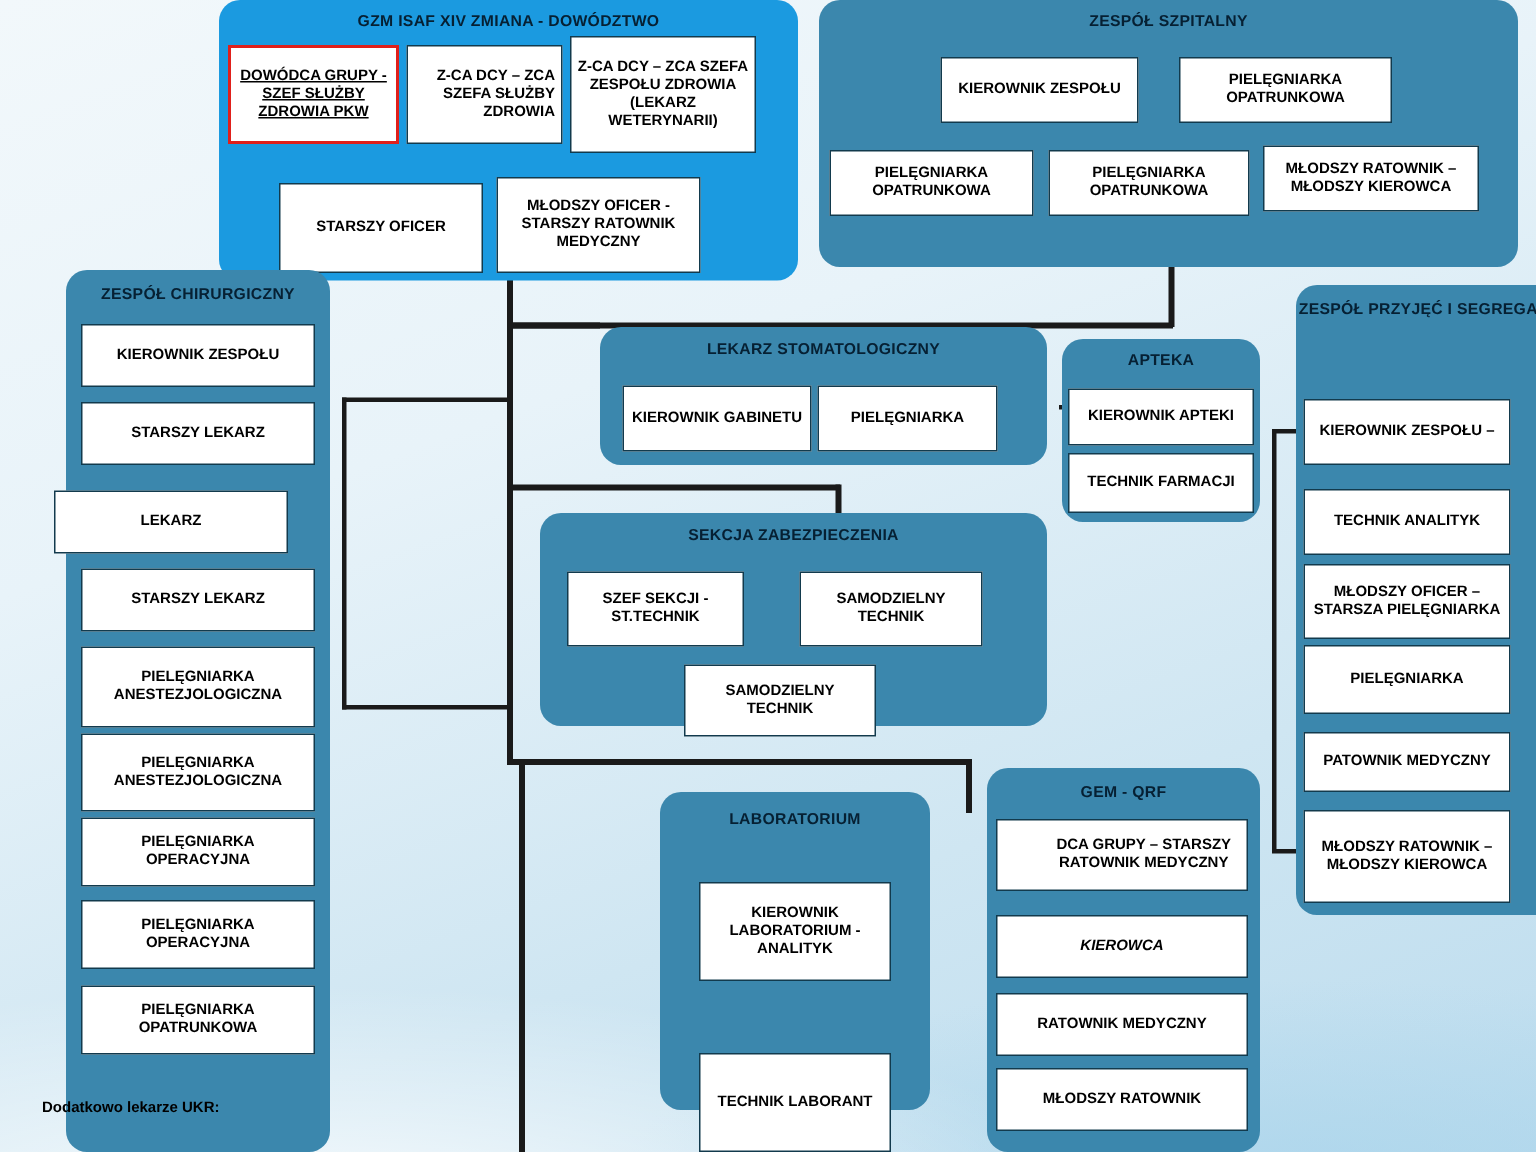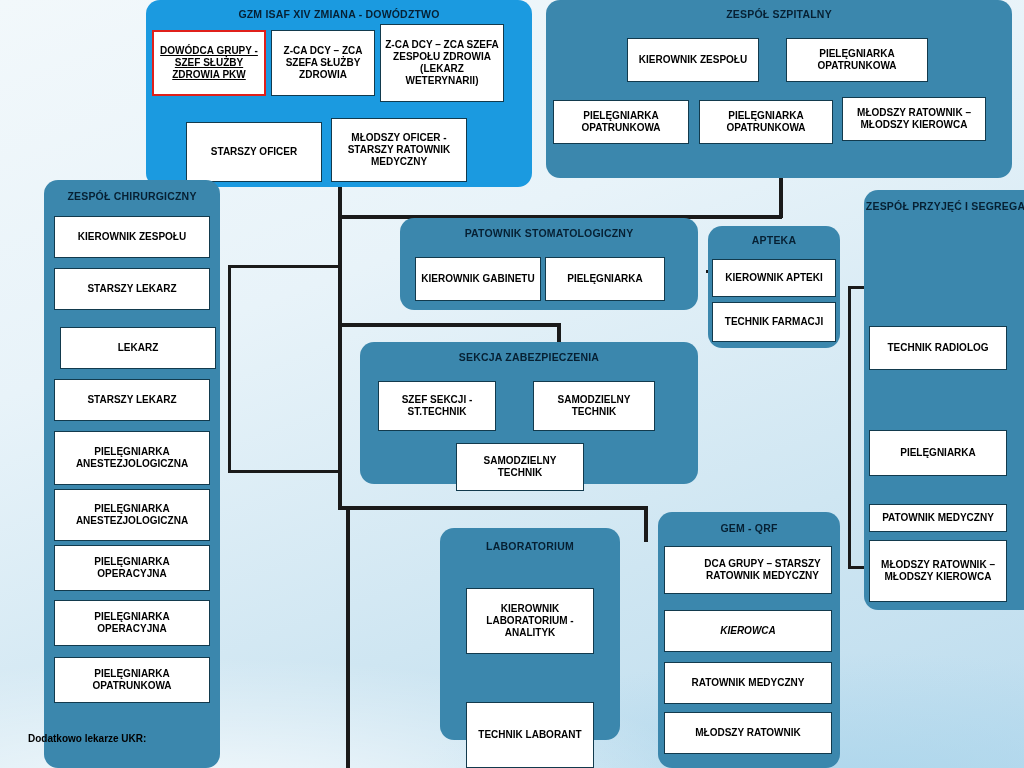--- a/index.html
+++ b/index.html
@@ -98,65 +98,67 @@
   <div class="line" style="left:706px; top:270px; width:10px; height:3px;"></div>
   <div class="line" style="left:848px; top:286px; width:18px; height:3px;"></div>
   <div class="line" style="left:848px; top:286px; width:3px; height:282px;"></div>
   <div class="line" style="left:848px; top:566px; width:18px; height:3px;"></div>
   <div class="line" style="left:346px; top:506px; width:4px; height:262px;"></div>
 
   <div class="grp blue-hi" style="left:146px; top:0px; width:386px; height:187px;">
     <div class="grp-title">GZM ISAF XIV ZMIANA  - DOWÓDZTWO</div>
   </div>
   <div class="node red" style="left:152px; top:30px; width:114px; height:66px;text-decoration:underline;">DOWÓDCA GRUPY - SZEF SŁUŻBY ZDROWIA PKW</div>
-  <div class="node" style="left:271px; top:30px; width:104px; height:66px;">Z-CA DCY – ZCA SZEFA SŁUŻBY ZDROWIA</div>
+  <div class="node" style="left:271px; top:30px; width:104px; height:66px;text-align:right;">Z-CA DCY – ZCA SZEFA SŁUŻBY ZDROWIA</div>
   <div class="node" style="left:380px; top:24px; width:124px; height:78px;">Z-CA DCY – ZCA SZEFA ZESPOŁU ZDROWIA (LEKARZ WETERYNARII)</div>
   <div class="node" style="left:186px; top:122px; width:136px; height:60px;">STARSZY OFICER</div>
   <div class="node" style="left:331px; top:118px; width:136px; height:64px;">MŁODSZY OFICER - STARSZY RATOWNIK MEDYCZNY</div>
 
   <div class="grp" style="left:546px; top:0px; width:466px; height:178px;">
     <div class="grp-title">ZESPÓŁ SZPITALNY</div>
   </div>
   <div class="node" style="left:627px; top:38px; width:132px; height:44px;">KIEROWNIK ZESPOŁU</div>
   <div class="node" style="left:786px; top:38px; width:142px; height:44px;">PIELĘGNIARKA OPATRUNKOWA</div>
   <div class="node" style="left:553px; top:100px; width:136px; height:44px;">PIELĘGNIARKA OPATRUNKOWA</div>
   <div class="node" style="left:699px; top:100px; width:134px; height:44px;">PIELĘGNIARKA OPATRUNKOWA</div>
   <div class="node" style="left:842px; top:97px; width:144px; height:44px;">MŁODSZY RATOWNIK – MŁODSZY KIEROWCA</div>
 
   <div class="grp" style="left:44px; top:180px; width:176px; height:588px;">
     <div class="grp-title" style="padding-top:10px;">ZESPÓŁ CHIRURGICZNY</div>
   </div>
   <div class="node" style="left:54px; top:216px; width:156px; height:42px;">KIEROWNIK ZESPOŁU</div>
   <div class="node" style="left:54px; top:268px; width:156px; height:42px;">STARSZY LEKARZ</div>
-  <div class="node" style="left:60px; top:327px; width:156px; height:42px;">LEKARZ</div>
+  <div class="node" style="left:36px; top:327px; width:156px; height:42px;">LEKARZ</div>
   <div class="node" style="left:54px; top:379px; width:156px; height:42px;">STARSZY LEKARZ</div>
   <div class="node" style="left:54px; top:431px; width:156px; height:54px;">PIELĘGNIARKA ANESTEZJOLOGICZNA</div>
   <div class="node" style="left:54px; top:489px; width:156px; height:52px;">PIELĘGNIARKA ANESTEZJOLOGICZNA</div>
   <div class="node" style="left:54px; top:545px; width:156px; height:46px;">PIELĘGNIARKA OPERACYJNA</div>
   <div class="node" style="left:54px; top:600px; width:156px; height:46px;">PIELĘGNIARKA OPERACYJNA</div>
   <div class="node" style="left:54px; top:657px; width:156px; height:46px;">PIELĘGNIARKA OPATRUNKOWA</div>
 
   <div class="grp" style="left:400px; top:218px; width:298px; height:92px;">
-    <div class="grp-title" style="padding-top:9px;">PATOWNIK STOMATOLOGICZNY</div>
+    <div class="grp-title" style="padding-top:9px;">LEKARZ STOMATOLOGICZNY</div>
   </div>
   <div class="node" style="left:415px; top:257px; width:126px; height:44px;">KIEROWNIK GABINETU</div>
   <div class="node" style="left:545px; top:257px; width:120px; height:44px;">PIELĘGNIARKA</div>
 
   <div class="grp" style="left:708px; top:226px; width:132px; height:122px;">
     <div class="grp-title" style="padding-top:8px;">APTEKA</div>
   </div>
   <div class="node" style="left:712px; top:259px; width:124px; height:38px;">KIEROWNIK  APTEKI</div>
   <div class="node" style="left:712px; top:302px; width:124px; height:40px;">TECHNIK FARMACJI</div>
 
   <div class="grp" style="left:864px; top:190px; width:180px; height:420px;">
     <div class="grp-title" style="padding-top:10px;">ZESPÓŁ PRZYJĘĆ I SEGREGACJI</div>
   </div>
-  <div class="node" style="left:869px; top:326px; width:138px; height:44px;">TECHNIK RADIOLOG</div>
+  <div class="node" style="left:869px; top:266px; width:138px; height:44px;">KIEROWNIK  ZESPOŁU –</div>
+  <div class="node" style="left:869px; top:326px; width:138px; height:44px;">TECHNIK ANALITYK</div>
+  <div class="node" style="left:869px; top:376px; width:138px; height:50px;">MŁODSZY OFICER – STARSZA PIELĘGNIARKA</div>
   <div class="node" style="left:869px; top:430px; width:138px; height:46px;">PIELĘGNIARKA</div>
-  <div class="node" style="left:869px; top:504px; width:138px; height:28px;">PATOWNIK MEDYCZNY</div>
+  <div class="node" style="left:869px; top:488px; width:138px; height:40px;">PATOWNIK MEDYCZNY</div>
   <div class="node" style="left:869px; top:540px; width:138px; height:62px;">MŁODSZY RATOWNIK – MŁODSZY KIEROWCA</div>
 
   <div class="grp" style="left:360px; top:342px; width:338px; height:142px;">
     <div class="grp-title" style="padding-top:9px;">SEKCJA ZABEZPIECZENIA</div>
   </div>
   <div class="node" style="left:378px; top:381px; width:118px; height:50px;">SZEF SEKCJI - ST.TECHNIK</div>
   <div class="node" style="left:533px; top:381px; width:122px; height:50px;">SAMODZIELNY TECHNIK</div>
   <div class="node" style="left:456px; top:443px; width:128px; height:48px;">SAMODZIELNY TECHNIK</div>
 
   <div class="grp" style="left:440px; top:528px; width:180px; height:212px;">

